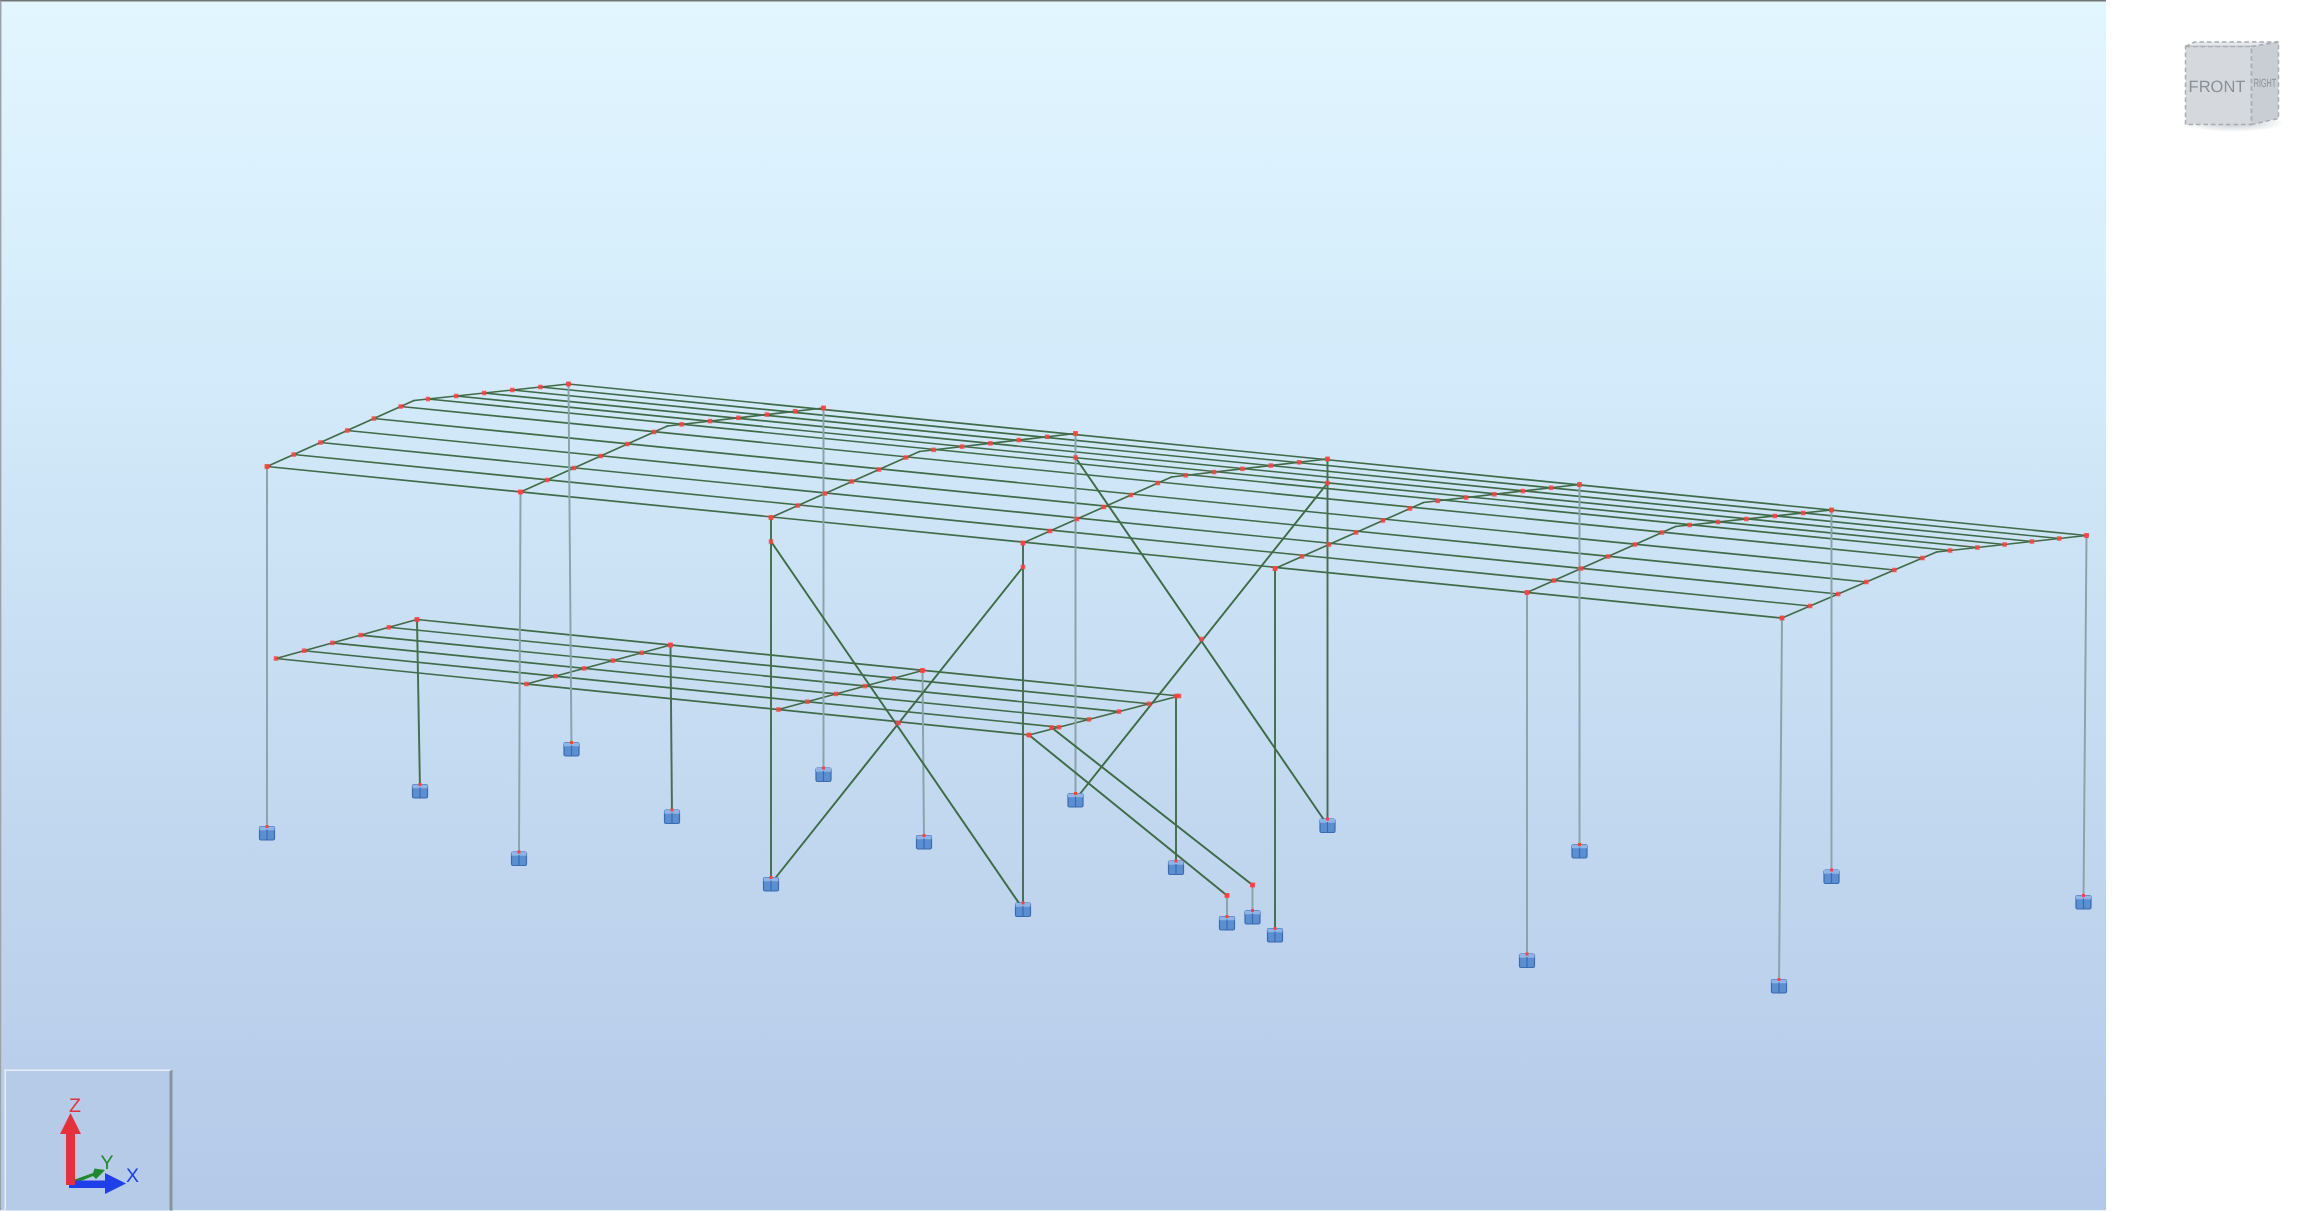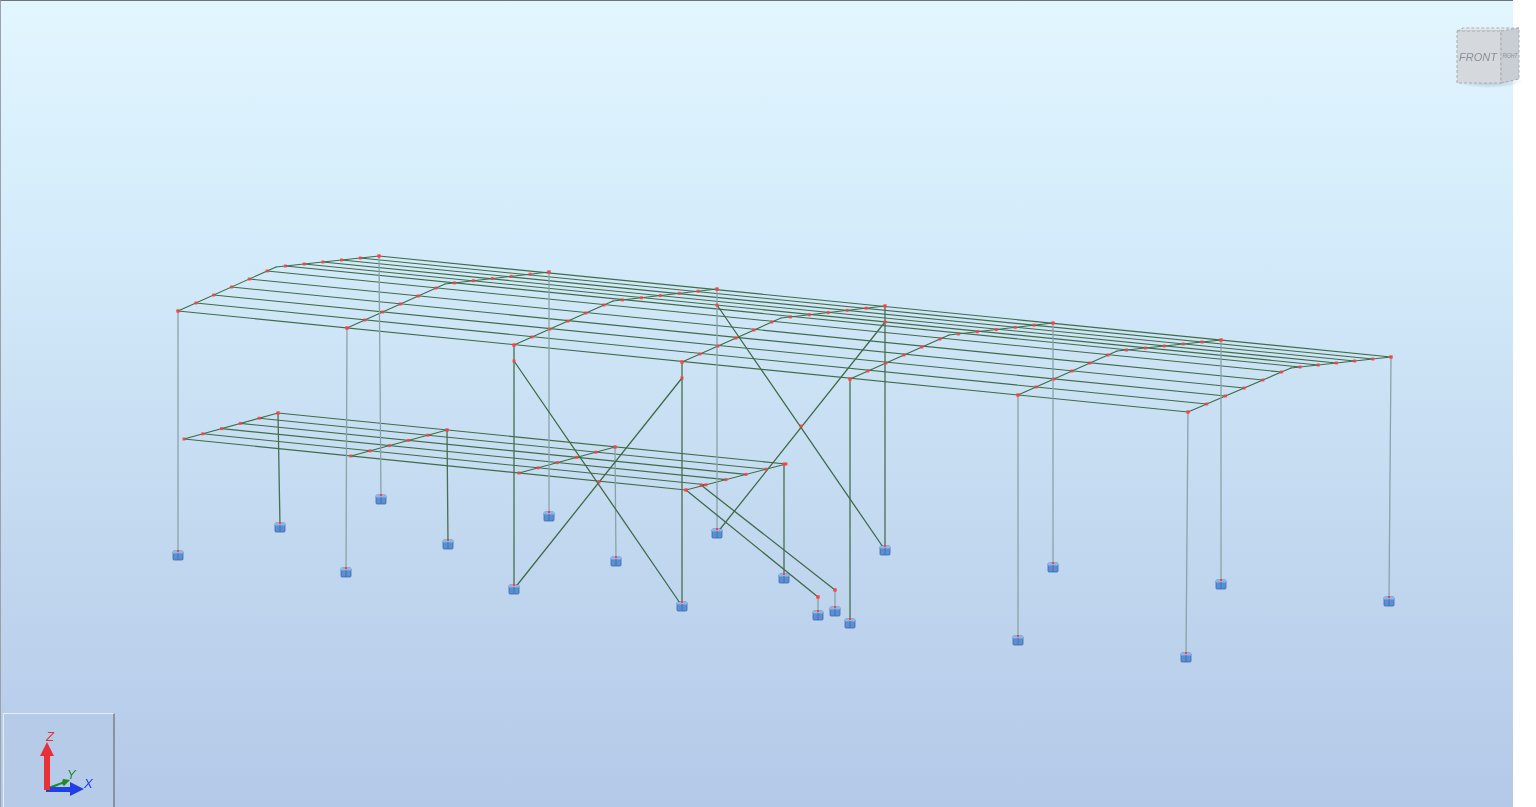--- a/index.html
+++ b/index.html
@@ -1,26 +1,25 @@
 <!DOCTYPE html>
 <html><head>
 <meta charset="utf-8">
 <style>
   html, body { margin: 0; padding: 0; }
   body {
     width: 1536px; height: 807px; overflow: hidden; position: relative;
     font-family: "Liberation Sans", sans-serif;
   }
   .viewport {
-    position: absolute; left: 0; top: 0; width: 1513px; height: 807px;
+    position: absolute; left: 0; top: 0; width: 1404px; height: 807px;
     background: linear-gradient(to bottom, #e2f6ff 0%, #d3ebfa 30%, #c3d9f0 65%, #b4c9e8 100%);
     border-top: 1px solid #6f7479;
     border-left: 1px solid #9aa3ab;
     box-sizing: border-box;
-    font-style: italic;
   }
   svg.model { position: absolute; left: 0; top: 0; }
   .view-cube {
     position: absolute; left: 1448px; top: 24px; width: 76px; height: 64px; cursor: pointer;
   }
   .triad-box {
     position: absolute; left: 2px; top: 712px; width: 112px; height: 95px;
     background: #b6cbe8; border: 1px solid #e8eef7; border-right: 2px solid #8a939c;
     box-sizing: border-box;
   }

